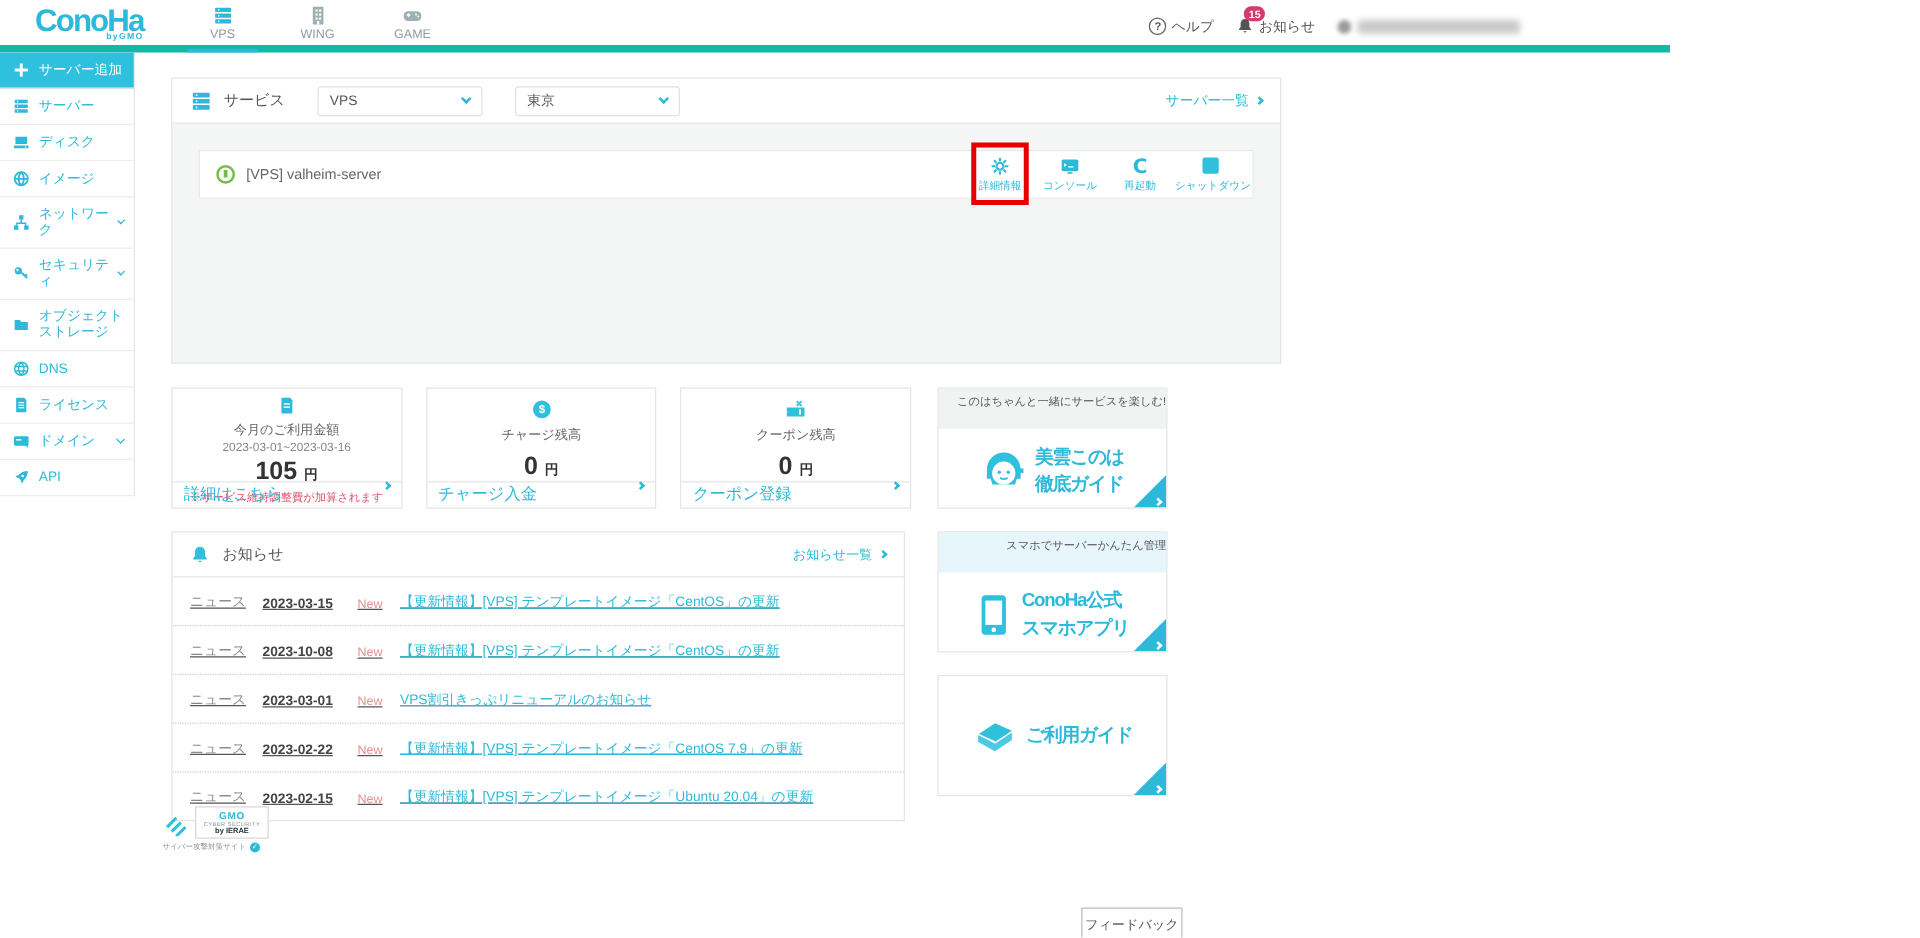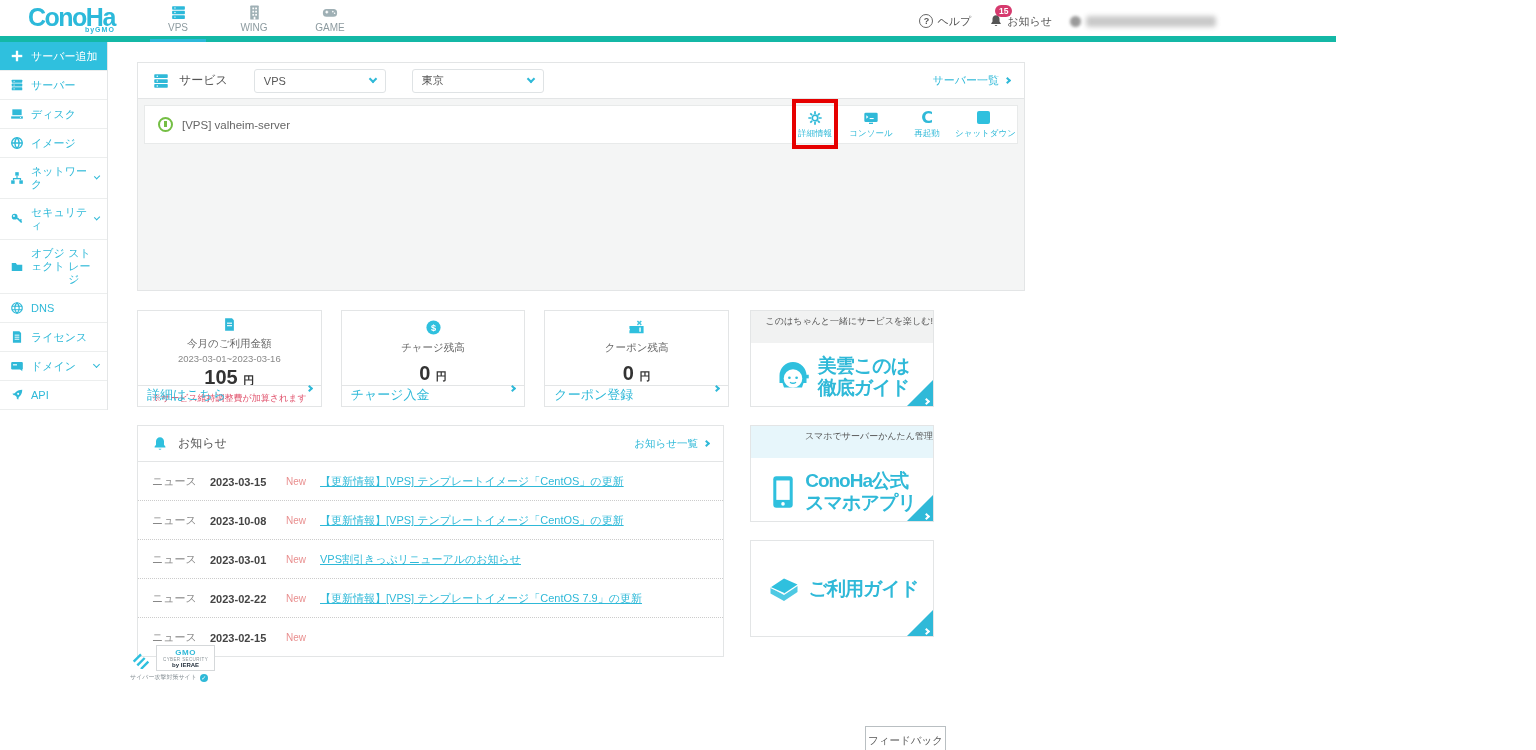--- a/index.html
+++ b/index.html
@@ -31,36 +31,36 @@
 
   
   .sidebar { position:absolute; top:42px; left:0; width:108px; background:#fff; border-right:1px solid #e4e6e7; }
   .side-item { display:flex; align-items:center; gap:7px; padding:7px 8px 7px 10px; border-bottom:1px solid #eceeee;
     color:#2fb9d8; font-size:11px; cursor:pointer; line-height:13px; }
   .side-item .s-ic { width:14px; height:14px; flex:0 0 14px; color:#2fb9d8; }
   .side-item.active { background:#2fc0de; color:#fff; }
   .side-item.active .s-ic { color:#fff; }
   .side-chev { margin-left:auto; width:5px; height:5px; border-right:1.5px solid #2fb9d8;
     border-bottom:1.5px solid #2fb9d8; transform:rotate(45deg); margin-top:-3px; }
-  .two-line { display:flex; flex-direction:row; }
+  .two-line { display:flex; flex-direction:column; }
 
   
   .service-panel { position:absolute; left:137px; top:62px; width:888px; height:229px;
     border:1px solid #e3e5e6; background:#f4f5f5; }
   .sp-head { height:36px; background:#fff; border-bottom:1px solid #e3e5e6; display:flex; align-items:center; padding:0 14px; }
   .sp-title { font-size:12px; color:#555; margin:0 26px 0 9px; }
   .sel { width:132px; height:24px; background:#fff; border:1px solid #dfe3e5; border-radius:3px; font-size:11px;
     color:#555; display:flex; align-items:center; padding:0 9px; cursor:pointer; }
   .sel + .sel { margin-left:26px; }
   .sel .chev-d { margin-left:auto; width:6px; height:6px; border-right:2px solid #2fb9d8; border-bottom:2px solid #2fb9d8;
     transform:rotate(45deg); margin-top:-3px; }
   .sp-link { margin-left:auto; font-size:11px; color:#2fb9d8; display:flex; align-items:center; gap:6px; cursor:pointer; }
   .chev-r { width:5px; height:5px; border-top:2px solid #2fb9d8; border-right:2px solid #2fb9d8;
     transform:rotate(45deg); flex:0 0 5px; }
-  .server-card { margin:6px; height:39px; background:#fff; border:1px solid #e8eaea; display:flex;
+  .server-card { margin:21px; height:39px; background:#fff; border:1px solid #e8eaea; display:flex;
     align-items:center; padding:0 6px 0 13px; cursor:pointer; }
   .power { width:15px; height:15px; border:2.5px solid #74be44; border-radius:50%; position:relative; flex:0 0 15px; }
   .power:after { content:""; position:absolute; left:4px; top:2px; width:2.5px; height:6px; background:#74be44; }
   .srv-name { font-size:11.5px; color:#666; margin-left:9px; }
   .srv-actions { margin-left:auto; display:flex; align-items:center; }
   .act { width:56px; text-align:center; color:#2fb9d8; cursor:pointer; position:relative; padding:2px 0; }
   .act .a-ic { height:17px; display:flex; align-items:center; justify-content:center; color:#2fb9d8; }
   .act .a-label { font-size:8.5px; margin-top:2px; color:#2fb9d8; white-space:nowrap; }
   .c-letter { font-size:16px; font-weight:800; line-height:16px; font-family:"DejaVu Sans", sans-serif; }
   .sq { width:13px; height:13px; background:#2fc0de; border-radius:2px; }
@@ -80,35 +80,35 @@
   .bc-footer { position:absolute; left:0; right:0; bottom:0; border-top:1px solid #e3e5e6; height:21px;
     display:flex; align-items:flex-start; padding:0 9px; font-size:13px; color:#2fb9d8; cursor:pointer; }
   .bc-footer .chev-r { margin-left:auto; }
 
   
   .news-panel { position:absolute; left:137px; top:425px; width:587px; background:#fff; border:1px solid #e3e5e6; }
   .news-head { display:flex; align-items:center; padding:9px 14px; border-bottom:1px solid #e3e5e6; }
   .news-head .n-ic { color:#2fc0de; height:16px; margin-right:10px; }
   .news-title { font-size:12px; color:#555; }
   .news-link { margin-left:auto; font-size:10.5px; color:#2fb9d8; display:flex; align-items:center; gap:6px; cursor:pointer; }
-  .news-row { display:flex; align-items:center; padding:12px 14px 11px; border-bottom:1px dotted #ccc; font-size:11px; }
+  .news-row { display:flex; align-items:flex-end; padding:12px 14px 11px; border-bottom:1px dotted #ccc; font-size:11px;text-decoration:underline; }
   .news-row:last-child { border-bottom:none; }
   .nr-cat { color:#888; width:58px; flex:0 0 58px; }
   .nr-date { color:#444; font-weight:700; width:76px; flex:0 0 76px; }
   .nr-new { color:#e98f8f; width:34px; flex:0 0 34px; font-size:10px; }
   .nr-link { color:#2fb9d8; text-decoration:underline; cursor:pointer; white-space:nowrap; overflow:hidden; }
 
   
   .promo-col { position:absolute; left:750px; top:310px; width:184px; }
   .promo { height:97px; background:#fff; border:1px solid #e3e5e6; margin-bottom:18px; position:relative; overflow:hidden; cursor:pointer; }
   .promo-head { height:32px; font-size:9px; color:#555; text-align:right; line-height:20px; background:#f1f2f2; white-space:nowrap; }
   .promo-head.blue { background:#e7f6fb; }
   .promo-body { display:flex; align-items:center; justify-content:center; gap:7px; height:68px; }
   .promo.no-head .promo-body { height:95px; }
-  .promo-text { color:#2fb9d8; font-weight:800; font-size:19px; line-height:22px; letter-spacing:-1px; }
+  .promo-text { color:#2fb9d8; font-weight:800; font-size:15px; line-height:22px; letter-spacing:-1px; }
   .corner { position:absolute; right:0; bottom:0; width:0; height:0;
     border-left:26px solid transparent; border-bottom:26px solid #2fb9d8; }
   .corner-ch { position:absolute; right:4px; bottom:2px; width:5px; height:5px;
     border-top:2px solid #fff; border-right:2px solid #fff; transform:rotate(45deg); }
 
   
   .gmo { position:absolute; left:130px; top:645px; cursor:pointer; }
   .gmo-top { display:flex; align-items:center; gap:4px; }
   .gmo-box { border:1px solid #d5d8da; padding:2px 6px; text-align:center; background:#fff; }
   .gmo-name { font-size:8px; font-weight:800; color:#2fb9d8; letter-spacing:0.5px; }
@@ -470,20 +470,21 @@
   <div class="news-row">
     <span class="nr-cat">ニュース</span>
     <span class="nr-date">2023-02-22</span>
     <span class="nr-new">New</span>
     <span class="nr-link">【更新情報】[VPS] テンプレートイメージ「CentOS 7.9」の更新</span>
   </div>
   <div class="news-row">
     <span class="nr-cat">ニュース</span>
     <span class="nr-date">2023-02-15</span>
     <span class="nr-new">New</span>
+    <span class="nr-link">【更新情報】[VPS] テンプレートイメージ「Ubuntu 20.04」の更新</span>
   </div>
 </div>
 
 <div class="promo-col">
   <div class="promo">
     <div class="promo-head">このはちゃんと一緒にサービスを楽しむ!</div>
     <div class="promo-body">
       <svg class="ic" width="36" height="36" viewBox="0 0 24 24">
         <path d="M12 2a9 9 0 0 0-9 9v5h2l1 3h12l1-3h2v-5a9 9 0 0 0-9-9z" fill="#2fc0de"></path>
         <circle cx="12" cy="13" r="6.2" fill="#fff"></circle>

